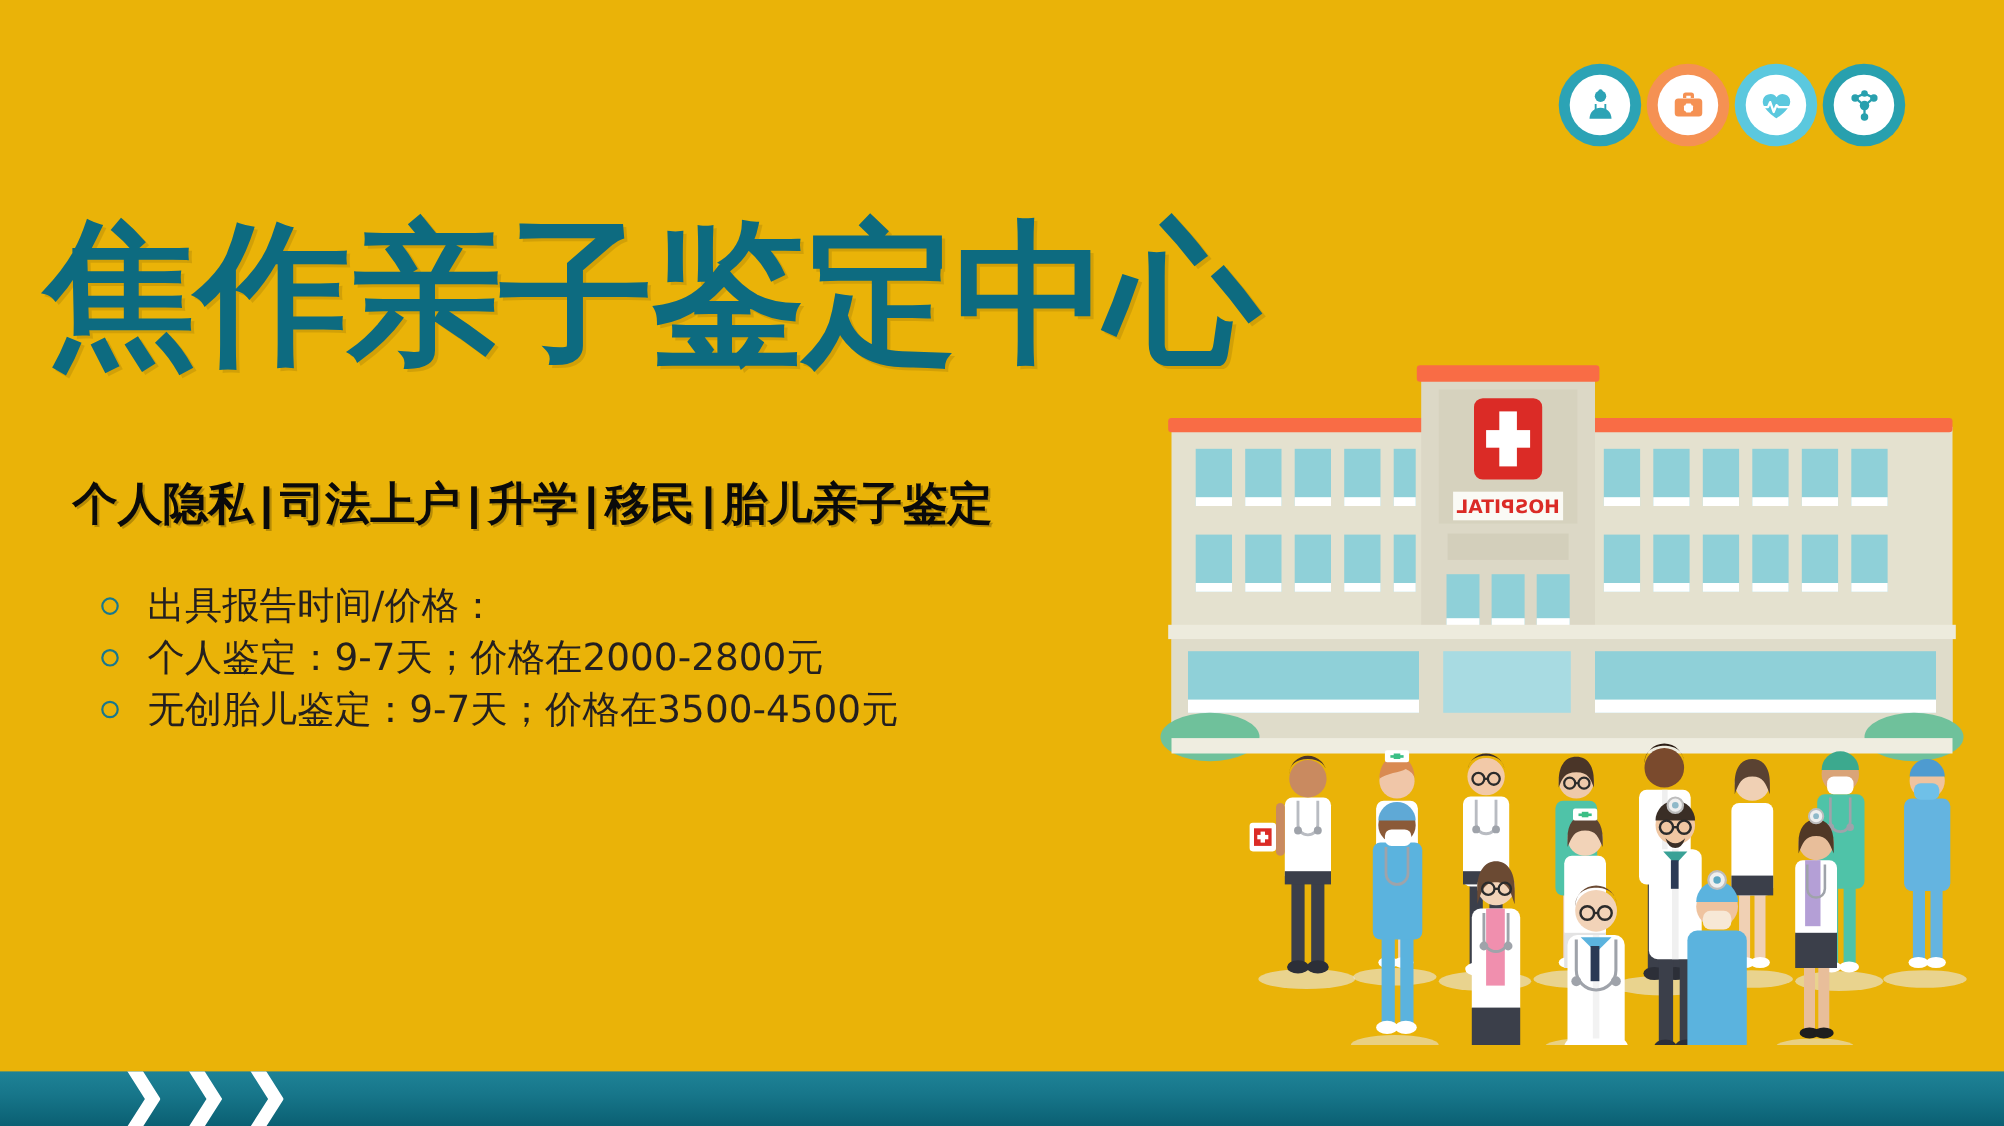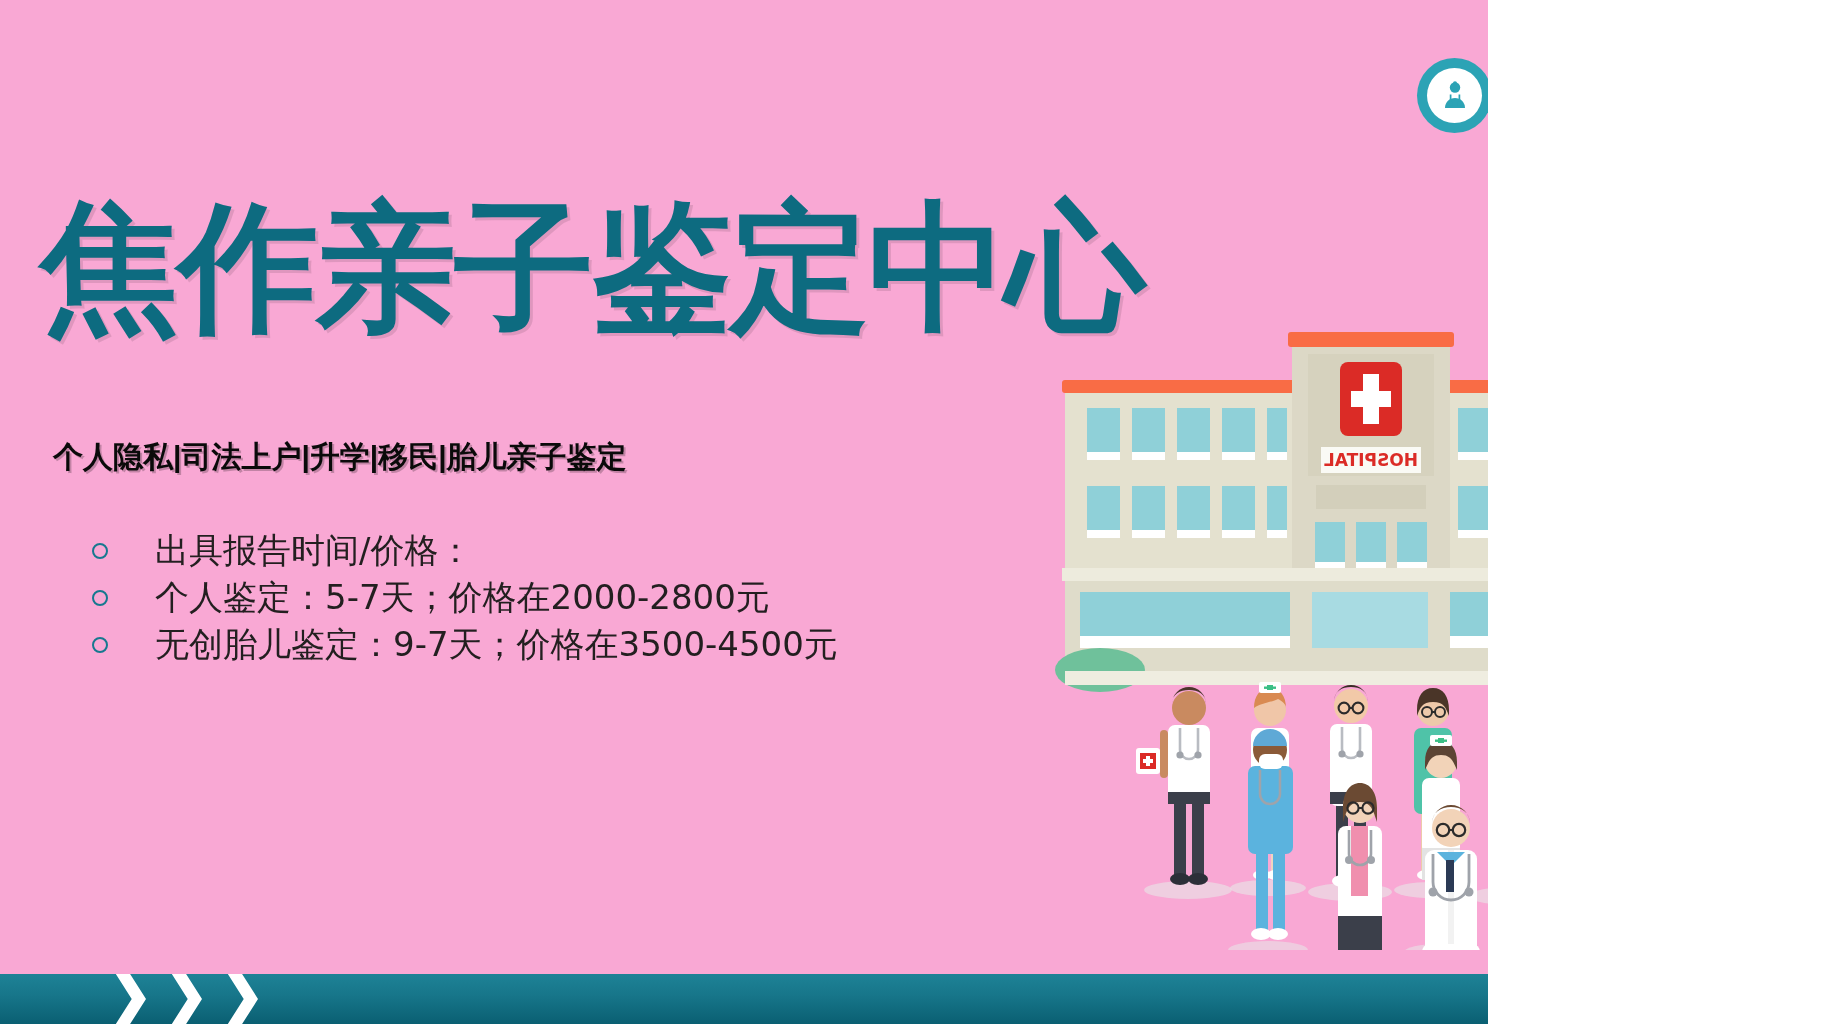--- a/index.html
+++ b/index.html
@@ -6,23 +6,23 @@
   html, body {
     margin: 0;
     padding: 0;
     background: #ffffff;
   }
   body {
     font-family: "Liberation Sans", "DejaVu Sans", sans-serif;
   }
   #slide {
     position: relative;
-    width: 1488px;
+    width: 1822px;
     height: 1024px;
-    background: #f9a8d4;
+    background: #eab308;
     overflow: hidden;
   }
 
   
   #icon-row {
     position: absolute;
     top: 58px;
     left: 1417px;
     display: flex;
     gap: 5px;
@@ -58,29 +58,29 @@
     color: #0D6B80;
     letter-spacing: -2px;
     white-space: nowrap;
     text-shadow: 3px 3px 0 rgba(0,0,0,0.10);
     font-family: "DejaVu Sans", "Liberation Sans", sans-serif;
   }
 
   
   #subtitle {
     position: absolute;
-    left: 53px;
+    left: 66px;
     top: 440px;
-    font-size: 30px;
+    font-size: 41px;
     line-height: 1.1;
     font-weight: 700;
     color: #0a0a0a;
     white-space: nowrap;
     text-shadow: 2px 2px 0 rgba(0,0,0,0.22);
-    font-family: Liberation Sans, sans-serif;
+    font-family: Liberation Mono, monospace;
   }
 
   
   #bullets {
     position: absolute;
     left: 92px;
     top: 527px;
     margin: 0;
     padding: 0;
     list-style: none;
@@ -98,21 +98,20 @@
     border-radius: 50%;
     box-sizing: border-box;
     flex: 0 0 auto;
     margin-right: 26px;
   }
   .bullet-text {
     font-size: 34px;
     color: #231f20;
     font-family: "DejaVu Sans", "Liberation Sans", sans-serif;
     font-weight: 400;
-    margin-left: 21px;
   }
 
   
   #illustration {
     position: absolute;
     left: 1040px;
     top: 330px;
     width: 760px;
     height: 620px;
   }
@@ -202,21 +201,21 @@
 
   <div id="subtitle">个人隐私|司法上户|升学|移民|胎儿亲子鉴定</div>
 
   <ul id="bullets">
     <li>
       <span class="bullet-mark"></span>
       <span class="bullet-text">出具报告时间/价格：</span>
     </li>
     <li>
       <span class="bullet-mark"></span>
-      <span class="bullet-text">个人鉴定：5-7天；价格在2000-2800元</span>
+      <span class="bullet-text">个人鉴定：9-7天；价格在2000-2800元</span>
     </li>
     <li>
       <span class="bullet-mark"></span>
       <span class="bullet-text">无创胎儿鉴定：9-7天；价格在3500-4500元</span>
     </li>
   </ul>
 
   <div id="illustration">
     <svg width="760" height="620" viewBox="0 0 760 620" aria-hidden="true">
       <defs>

